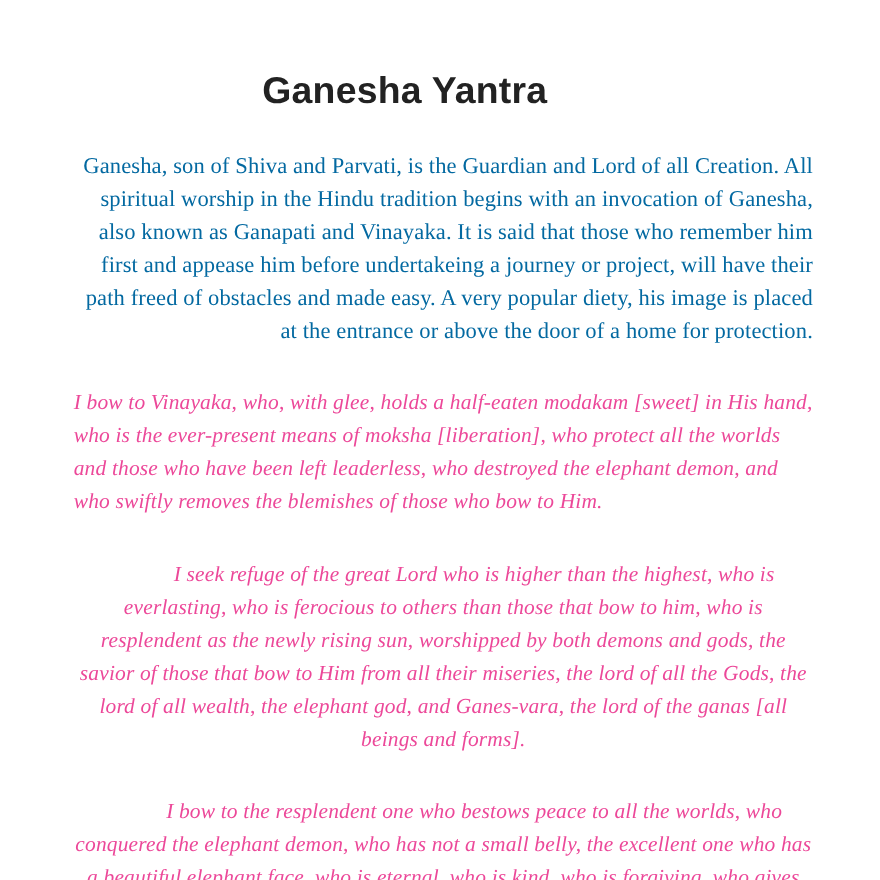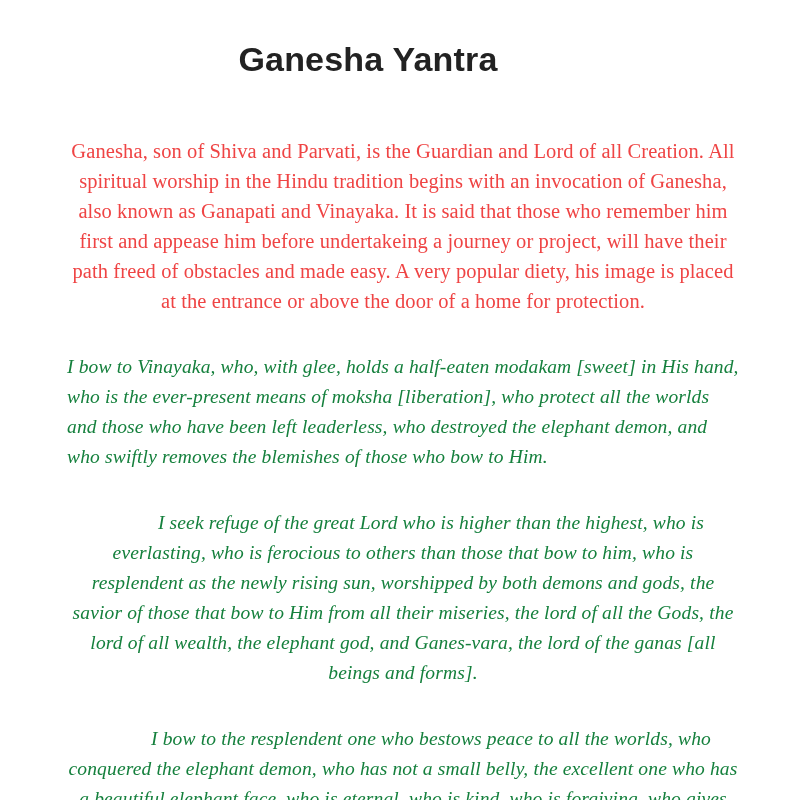--- a/index.html
+++ b/index.html
@@ -19,21 +19,21 @@
   .page {
     position: relative;
     width: 800px;
     height: 800px;
     background: #ffffff;
     box-sizing: border-box;
   }
 
   .doc-title {
     position: absolute;
-    top: 40px;
+    top: 64px;
     left: 0;
     width: 736px;
     text-align: center;
     font-family: "Liberation Sans", sans-serif;
     font-weight: bold;
     font-size: 34px;
     letter-spacing: 0.2px;
     color: #222222;
     margin: 0;
   }
@@ -44,33 +44,33 @@
     left: 67px;
     width: 672px;
   }
 
   .para-intro {
     font-family: "Liberation Serif", serif;
     font-style: normal;
     font-weight: normal;
     font-size: 20.5px;
     line-height: 30px;
-    color: #ef4444;
+    color: #0369a1;
     margin: 0 0 36px 0;
-    text-align: center;
+    text-align: right;
     letter-spacing: 0.1px;
   }
 
   .para-verse {
     font-family: "Liberation Serif", serif;
     font-style: italic;
     font-weight: normal;
     font-size: 19.5px;
     line-height: 30px;
-    color: #15803d;
+    color: #ec4899;
     margin: 0 0 36px 0;
     text-align: left;
     letter-spacing: 0.15px;
   }
 
   .para-verse.indented {
     text-indent: 56px;
     text-align: center;
   }
 

